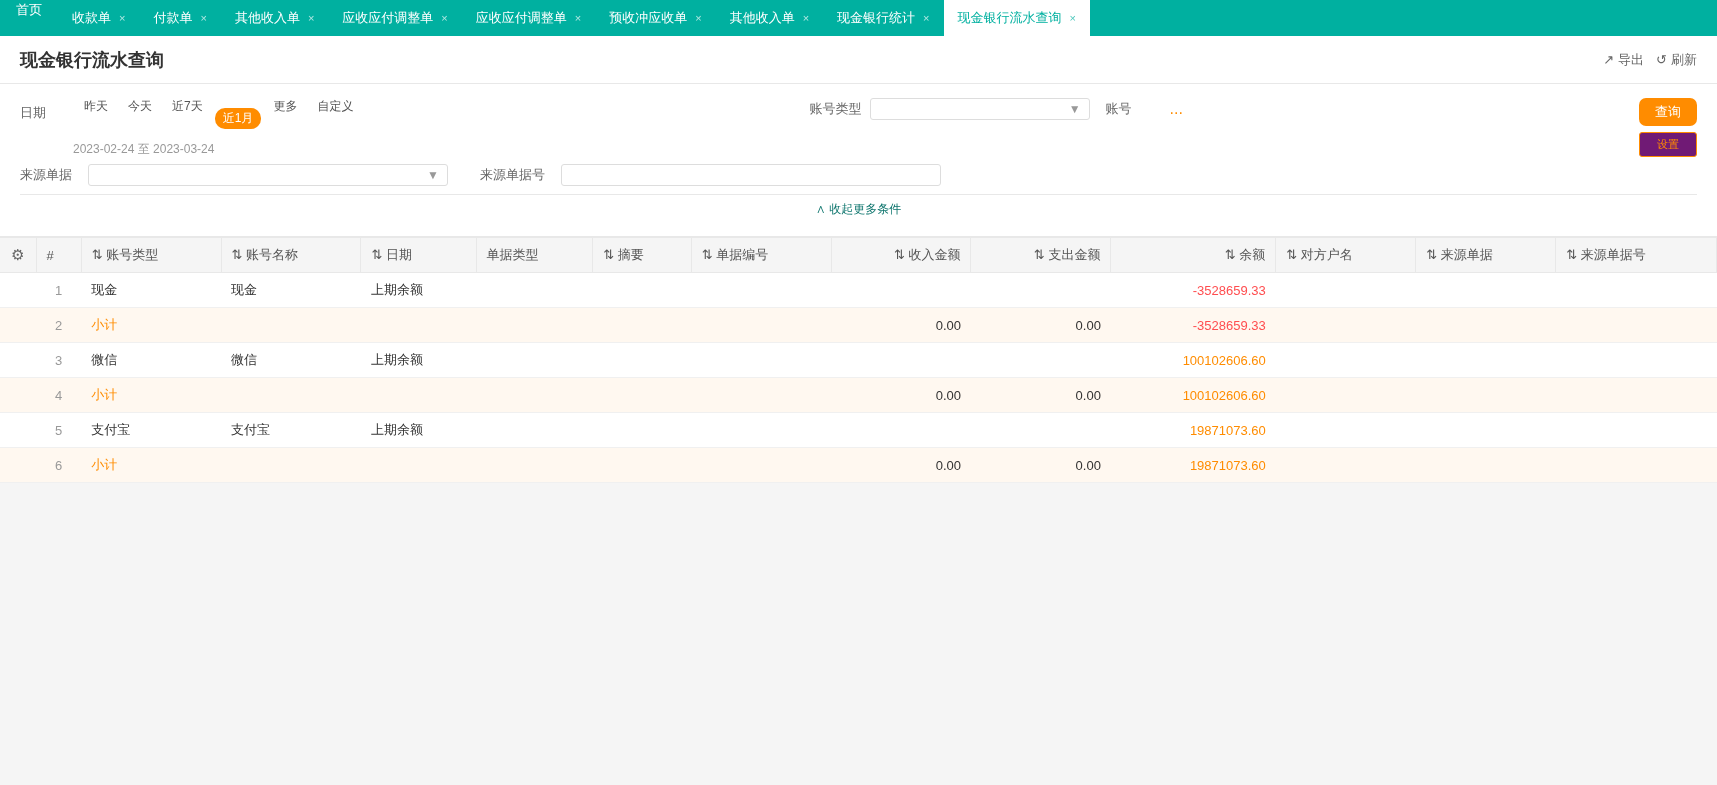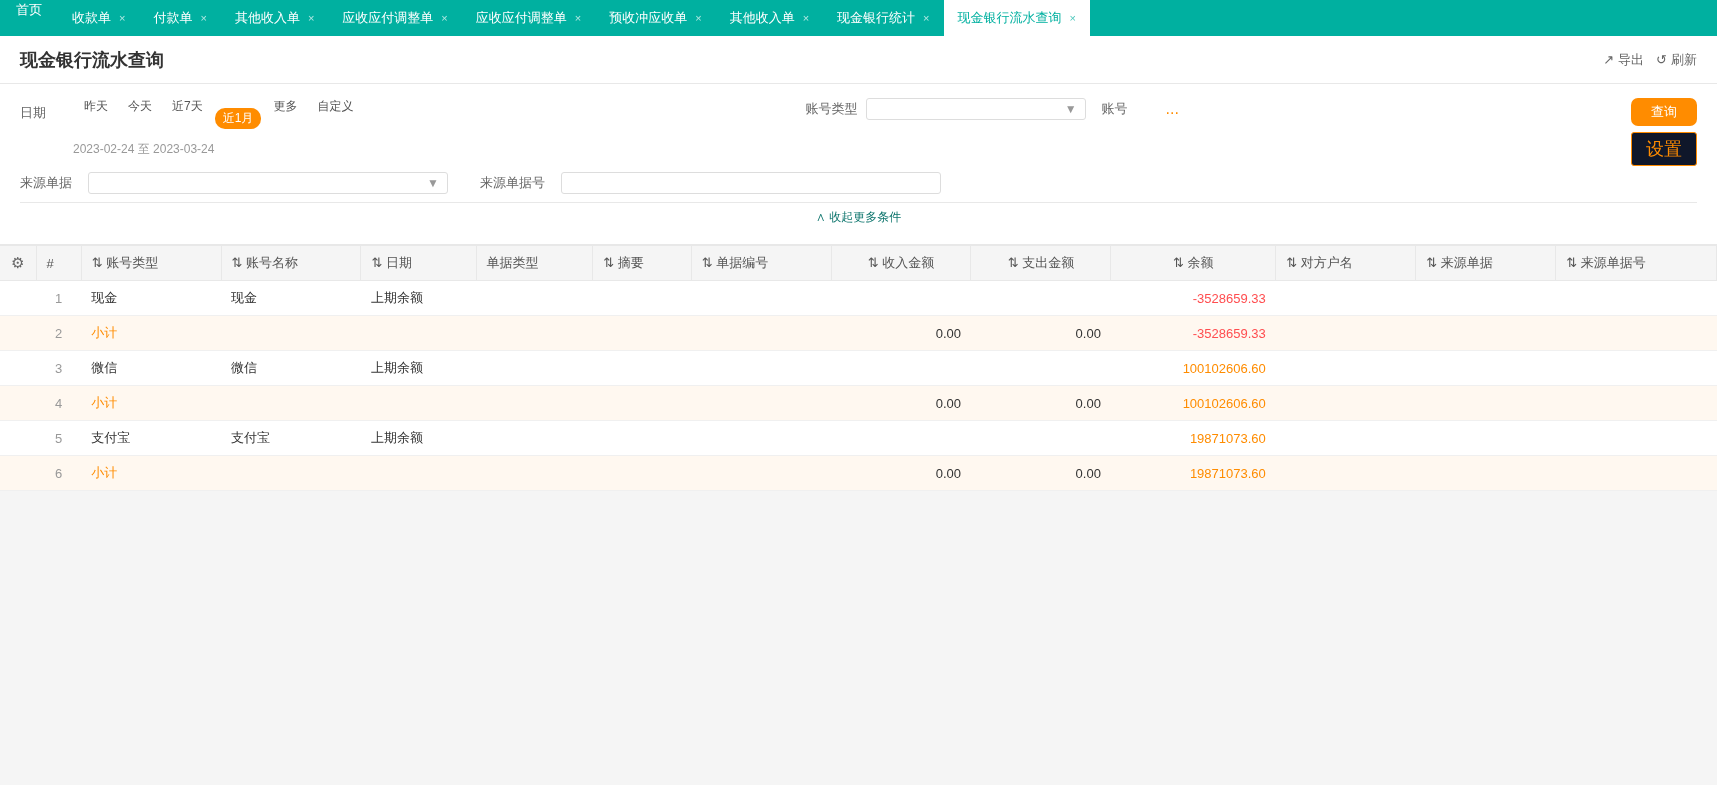--- a/index.html
+++ b/index.html
@@ -138,27 +138,27 @@
     .btn-query {
       background: #ff8c00;
       color: #fff;
       border: none;
       border-radius: 7px;
       padding: 5px 16px;
       cursor: pointer;
       font-size: 13px;
     }
     .btn-setting {
-      background: #0f172a;
+      background: #701a75;
       color: #ff8c00;
       border: 1px solid #ff8c00;
       border-radius: 3px;
       padding: 4px 14px;
       cursor: pointer;
-      font-size: 18px;
+      font-size: 11px;
       font-family: Liberation Mono, monospace;
     }
     .dots-btn {
       color: #ff8c00;
       cursor: pointer;
       font-size: 16px;
       margin-right: 8px;
     }
     .account-type-section {
       display: flex;
@@ -225,21 +225,21 @@
     .gear-icon {
       font-size: 15px;
       color: #666;
       cursor: pointer;
     }
     th.gear-th {
       text-align: center;
       width: 36px;
     }
     th.num-th {
-      text-align: center;
+      text-align: right;
     }
     .chevron-icon {
       font-size: 11px;
       color: #aaa;
       margin-left: 4px;
     }
     .collapse-btn {
       text-align: center;
       padding: 6px 0;
       background: #fff;

